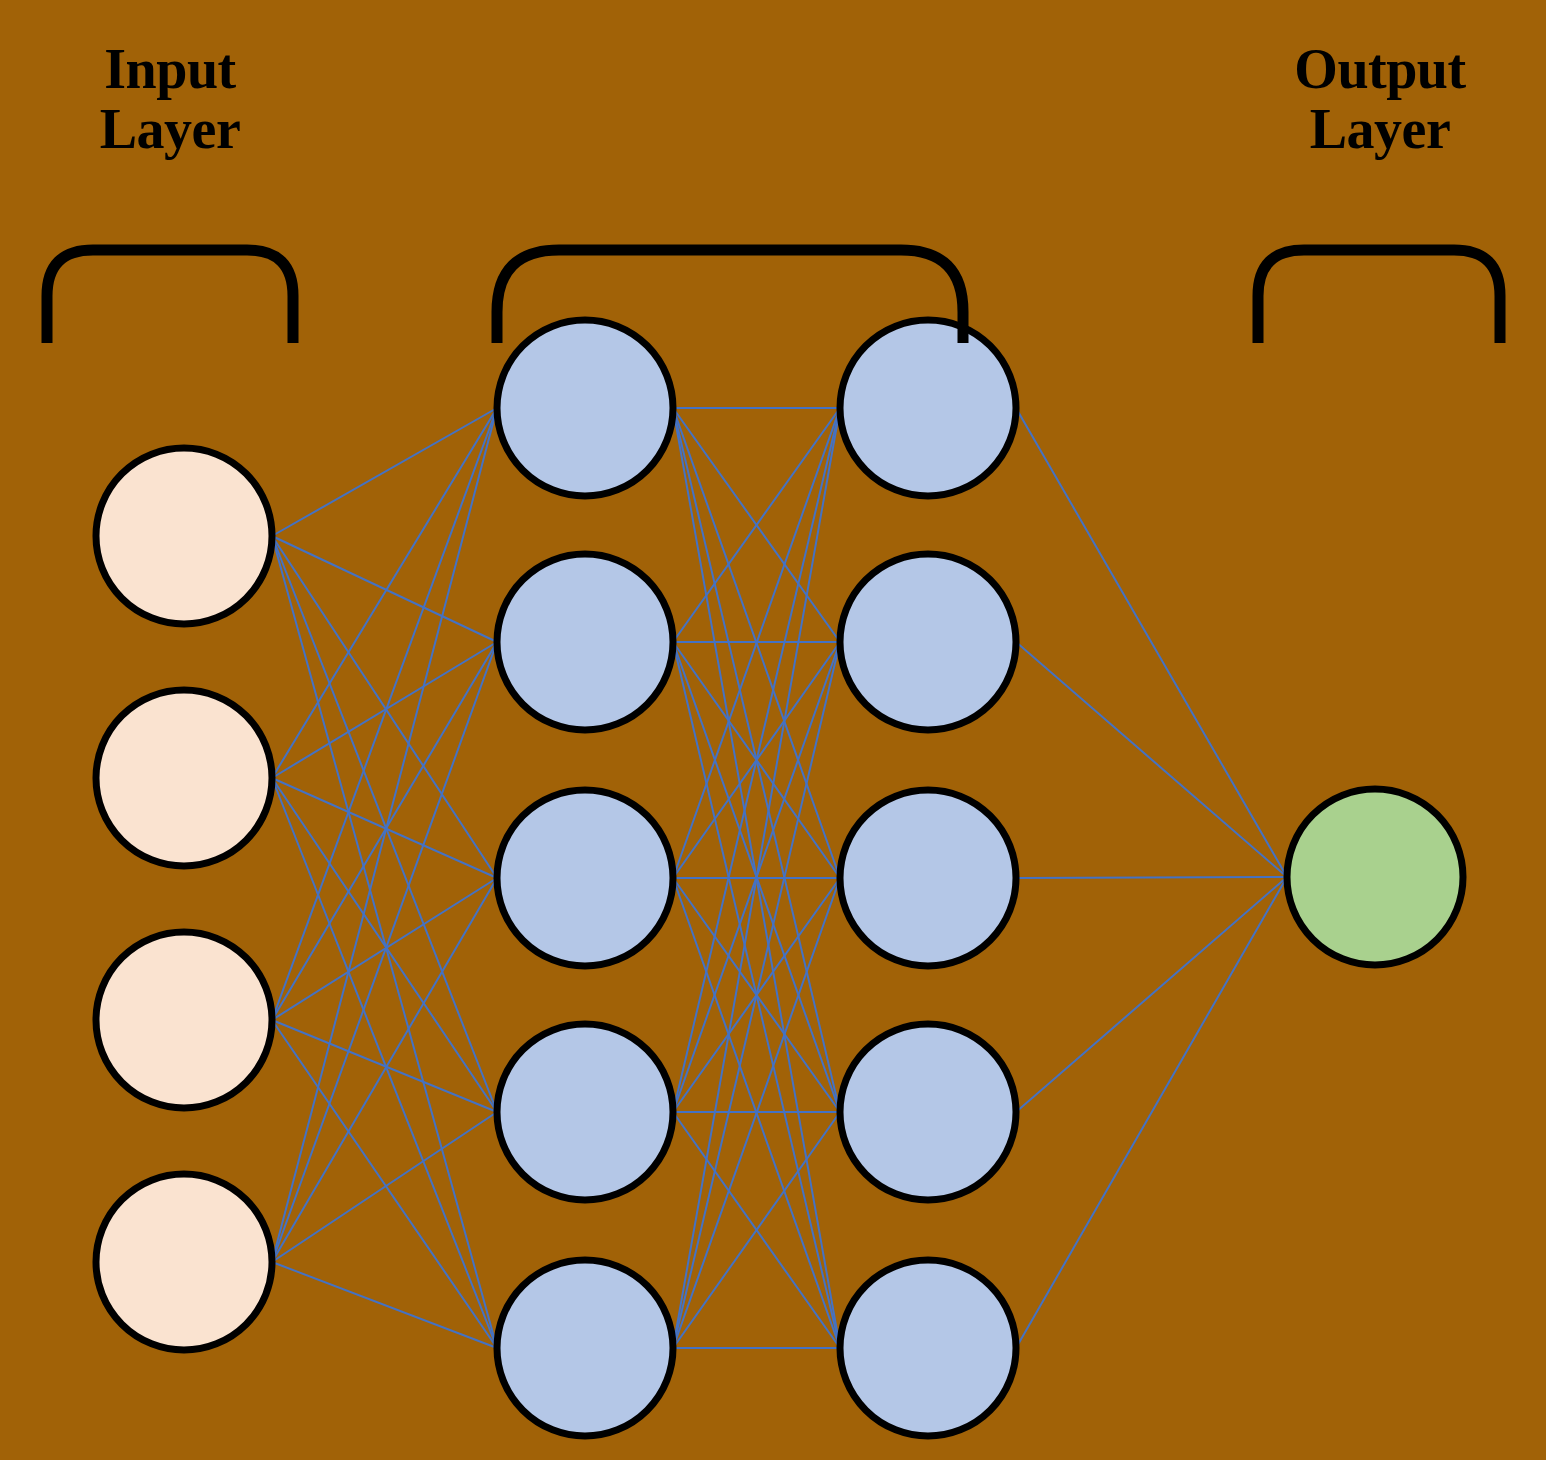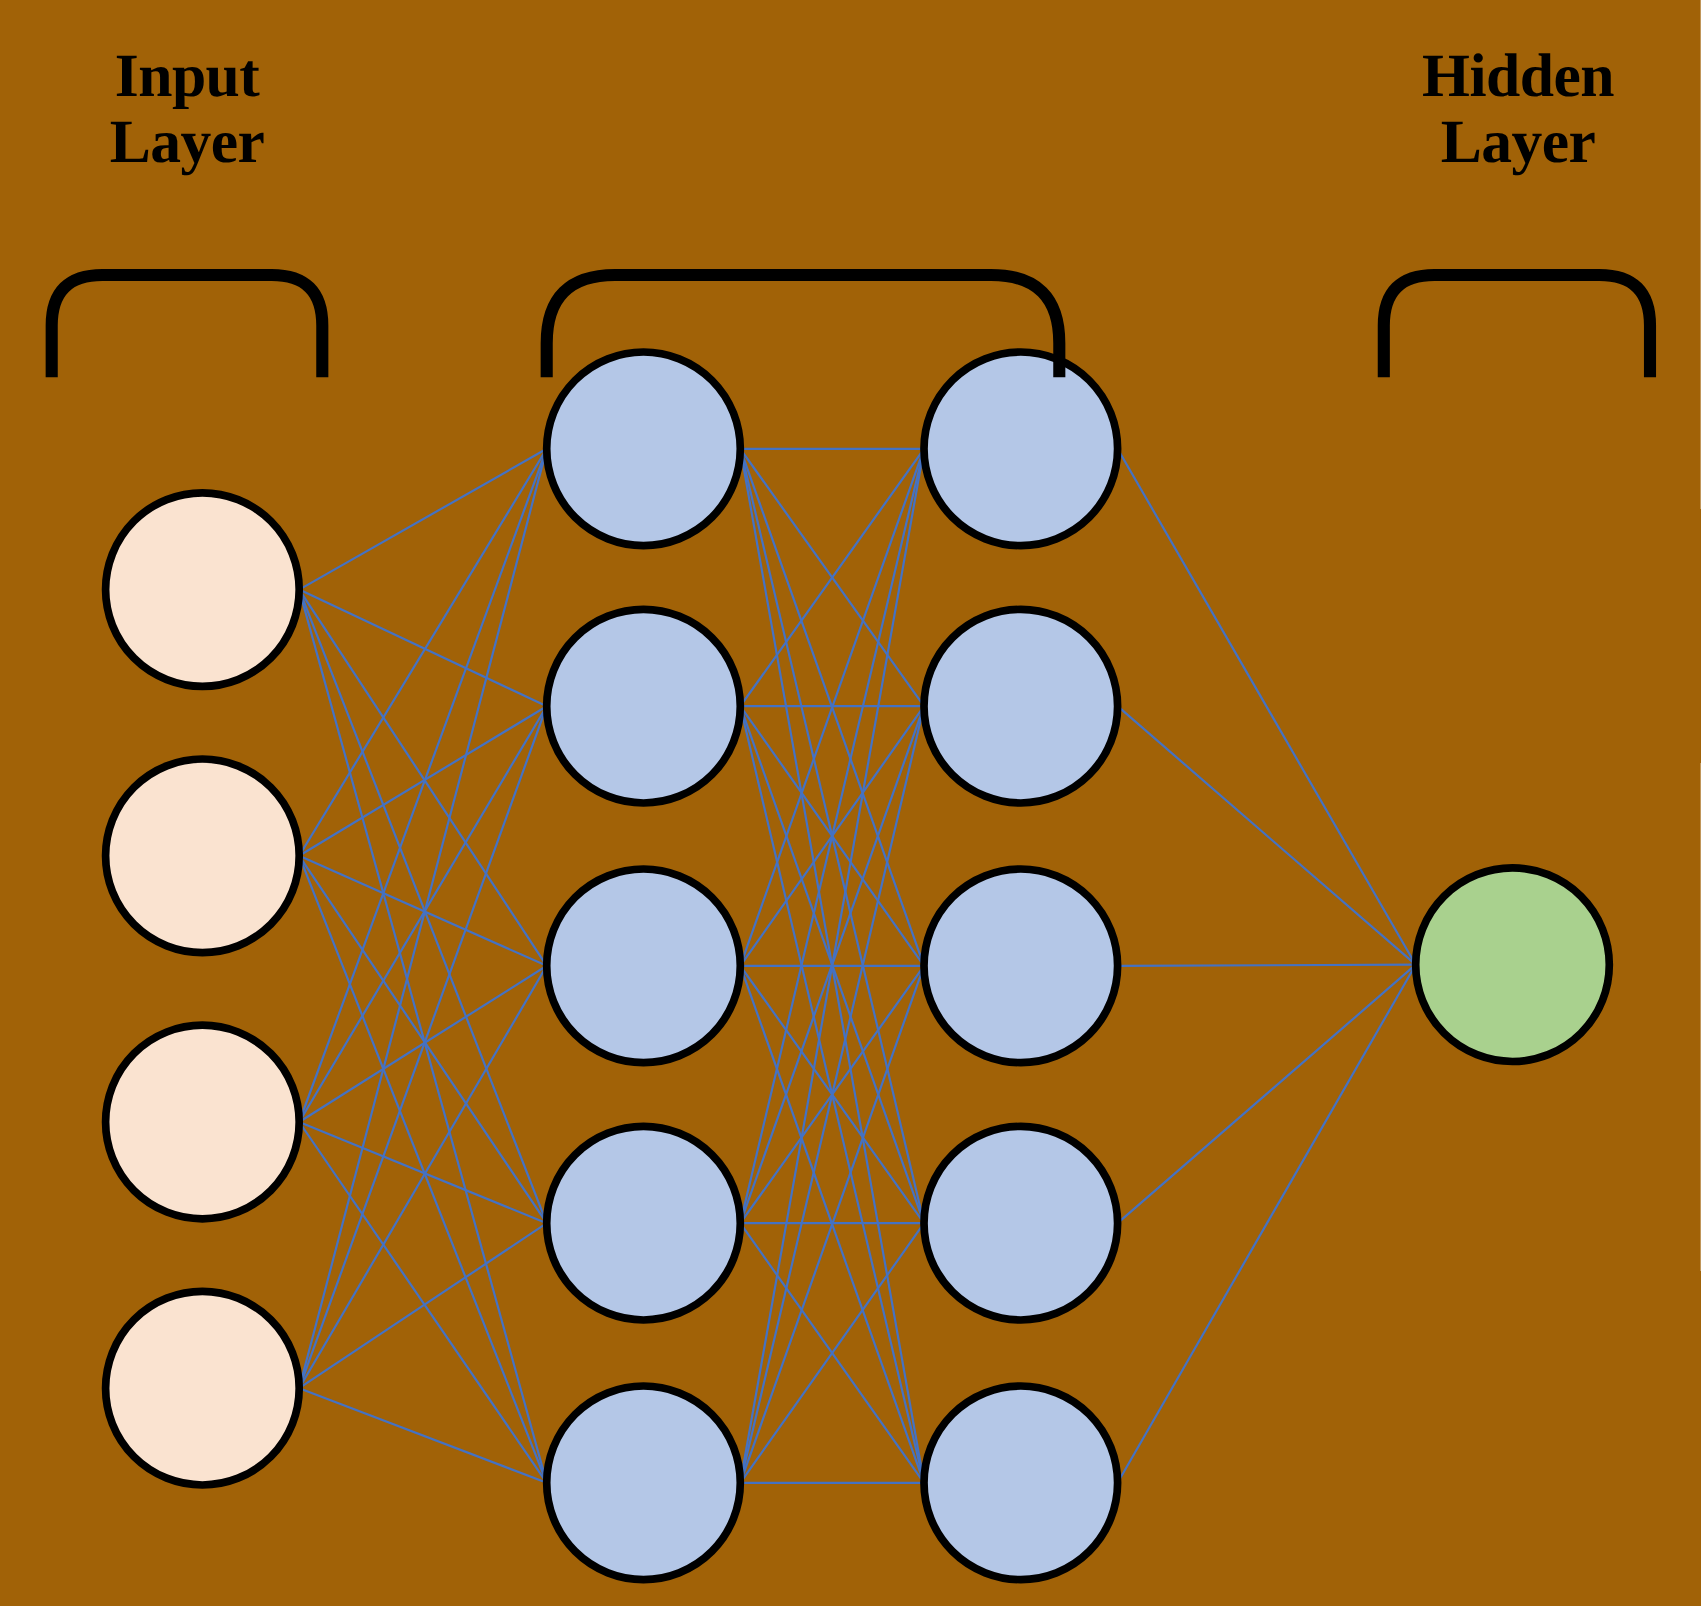--- a/index.html
+++ b/index.html
@@ -120,16 +120,16 @@
         <path d="M 47 343 L 47 296 Q 47 250 93 250 L 247 250 Q 293 250 293 296 L 293 343" fill="none" stroke="#000000" stroke-width="11" stroke-linecap="butt"></path>
         <path d="M 497 343 L 497 312 Q 497 250 559 250 L 901 250 Q 963 250 963 312 L 963 343" fill="none" stroke="#000000" stroke-width="11" stroke-linecap="butt"></path>
         <path d="M 1258 343 L 1258 296 Q 1258 250 1304 250 L 1454 250 Q 1500 250 1500 296 L 1500 343" fill="none" stroke="#000000" stroke-width="11" stroke-linecap="butt"></path>
       </g>
   </svg>
 
   <div class="layer-label" id="label-input">Input
 Layer</div>
 
 
-  <div class="layer-label" id="label-output">Hidden
+  <div class="layer-label" id="label-output">Output
 Layer</div>
 
 </div>
 
 </body></html>

